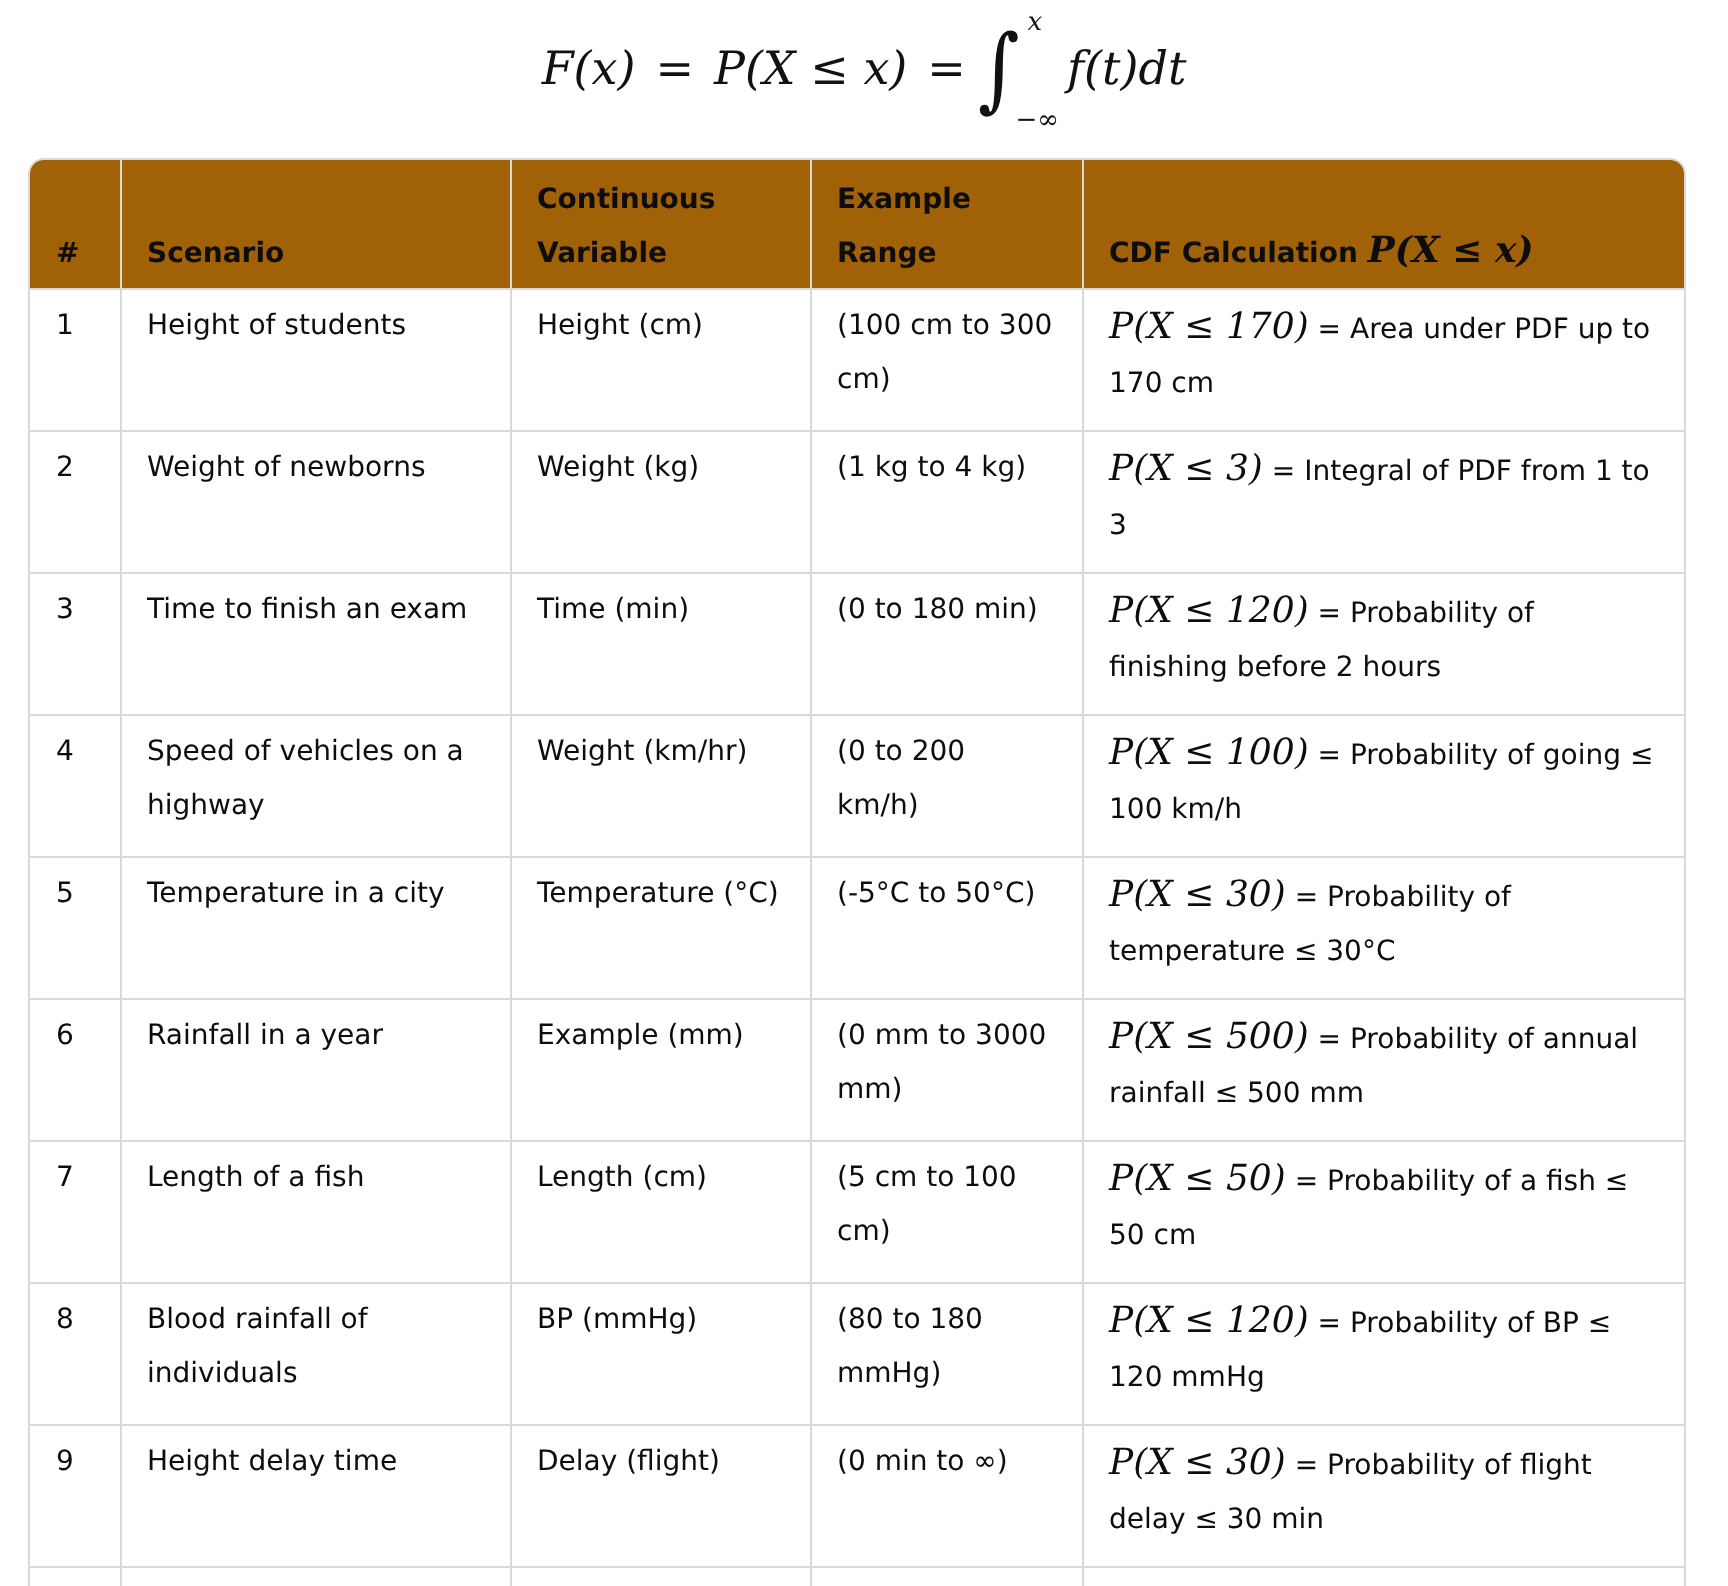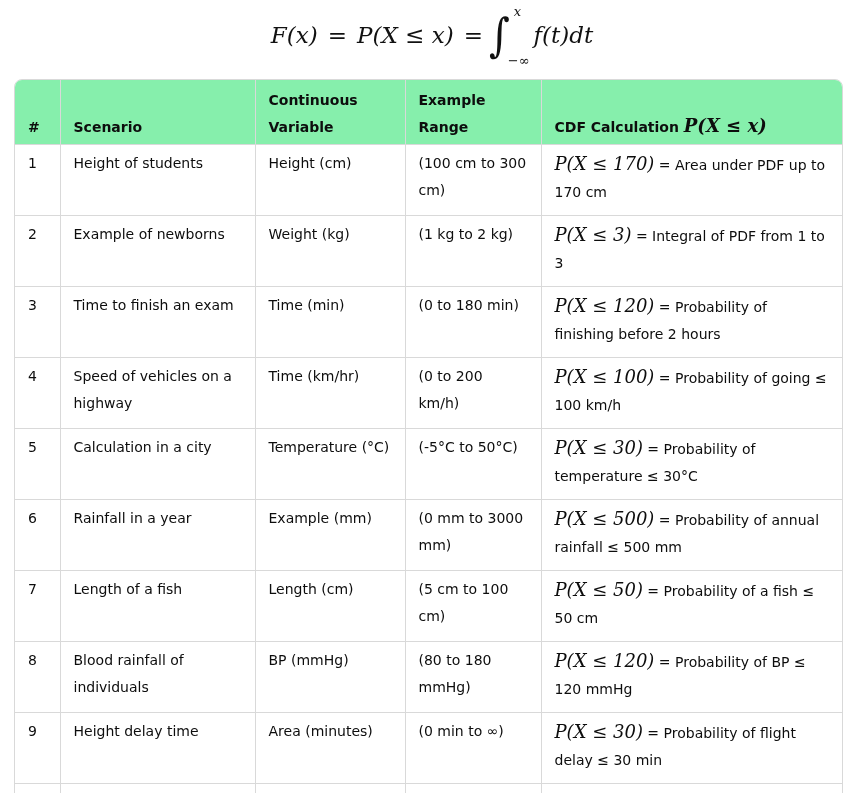--- a/index.html
+++ b/index.html
@@ -75,21 +75,21 @@
     th, td {
       border-right: 1px solid #d9d9d9;
       border-bottom: 1px solid #d9d9d9;
       text-align: left;
       vertical-align: top;
       padding: 5px 13px 9px 13px;
     }
     th:last-child, td:last-child { border-right: none; }
     tr:last-child td { border-bottom: none; }
     thead th {
-      background: #86efac;
+      background: #a16207;
       font-weight: 600;
       vertical-align: bottom;
       padding-top: 6px;
       padding-bottom: 3px;
       font-size: 14px;
     }
     thead tr { height: 64px; }
     tbody tr { height: 64px; }
     .math {
       font-family: "DejaVu Serif", serif;
@@ -144,42 +144,42 @@
     <tbody id="tbody">
     <tr>
           <td>1</td>
           <td>Height of students</td>
           <td>Height (cm)</td>
           <td>(100 cm to 300 cm)</td>
           <td><span class="math"><span class="it">P(X ≤ 170)</span></span><span> = Area under PDF up to 170 cm</span></td>
         </tr>
         <tr>
           <td>2</td>
-          <td>Example of newborns</td>
+          <td>Weight of newborns</td>
           <td>Weight (kg)</td>
-          <td>(1 kg to 2 kg)</td>
+          <td>(1 kg to 4 kg)</td>
           <td><span class="math"><span class="it">P(X ≤ 3)</span></span><span> = Integral of PDF from 1 to 3</span></td>
         </tr>
         <tr>
           <td>3</td>
           <td>Time to finish an exam</td>
           <td>Time (min)</td>
           <td>(0 to 180 min)</td>
           <td><span class="math"><span class="it">P(X ≤ 120)</span></span><span> = Probability of finishing before 2 hours</span></td>
         </tr>
         <tr>
           <td>4</td>
           <td>Speed of vehicles on a highway</td>
-          <td>Time (km/hr)</td>
+          <td>Weight (km/hr)</td>
           <td>(0 to 200 km/h)</td>
           <td><span class="math"><span class="it">P(X ≤ 100)</span></span><span> = Probability of going ≤ 100 km/h</span></td>
         </tr>
         <tr>
           <td>5</td>
-          <td>Calculation in a city</td>
+          <td>Temperature in a city</td>
           <td>Temperature (°C)</td>
           <td>(-5°C to 50°C)</td>
           <td><span class="math"><span class="it">P(X ≤ 30)</span></span><span> = Probability of temperature ≤ 30°C</span></td>
         </tr>
         <tr>
           <td>6</td>
           <td>Rainfall in a year</td>
           <td>Example (mm)</td>
           <td>(0 mm to 3000 mm)</td>
           <td><span class="math"><span class="it">P(X ≤ 500)</span></span><span> = Probability of annual rainfall ≤ 500 mm</span></td>
@@ -194,21 +194,21 @@
         <tr>
           <td>8</td>
           <td>Blood rainfall of individuals</td>
           <td>BP (mmHg)</td>
           <td>(80 to 180 mmHg)</td>
           <td><span class="math"><span class="it">P(X ≤ 120)</span></span><span> = Probability of BP ≤ 120 mmHg</span></td>
         </tr>
         <tr>
           <td>9</td>
           <td>Height delay time</td>
-          <td>Area (minutes)</td>
+          <td>Delay (flight)</td>
           <td>(0 min to ∞)</td>
           <td><span class="math"><span class="it">P(X ≤ 30)</span></span><span> = Probability of flight delay ≤ 30 min</span></td>
         </tr>
         <tr>
           <td>10</td>
           <td>Lifespan of a battery</td>
           <td>Battery life (hours)</td>
           <td>(0 to ∞)</td>
           <td><span class="math"><span class="it">P(X ≤ 500)</span></span></td>
         </tr>

